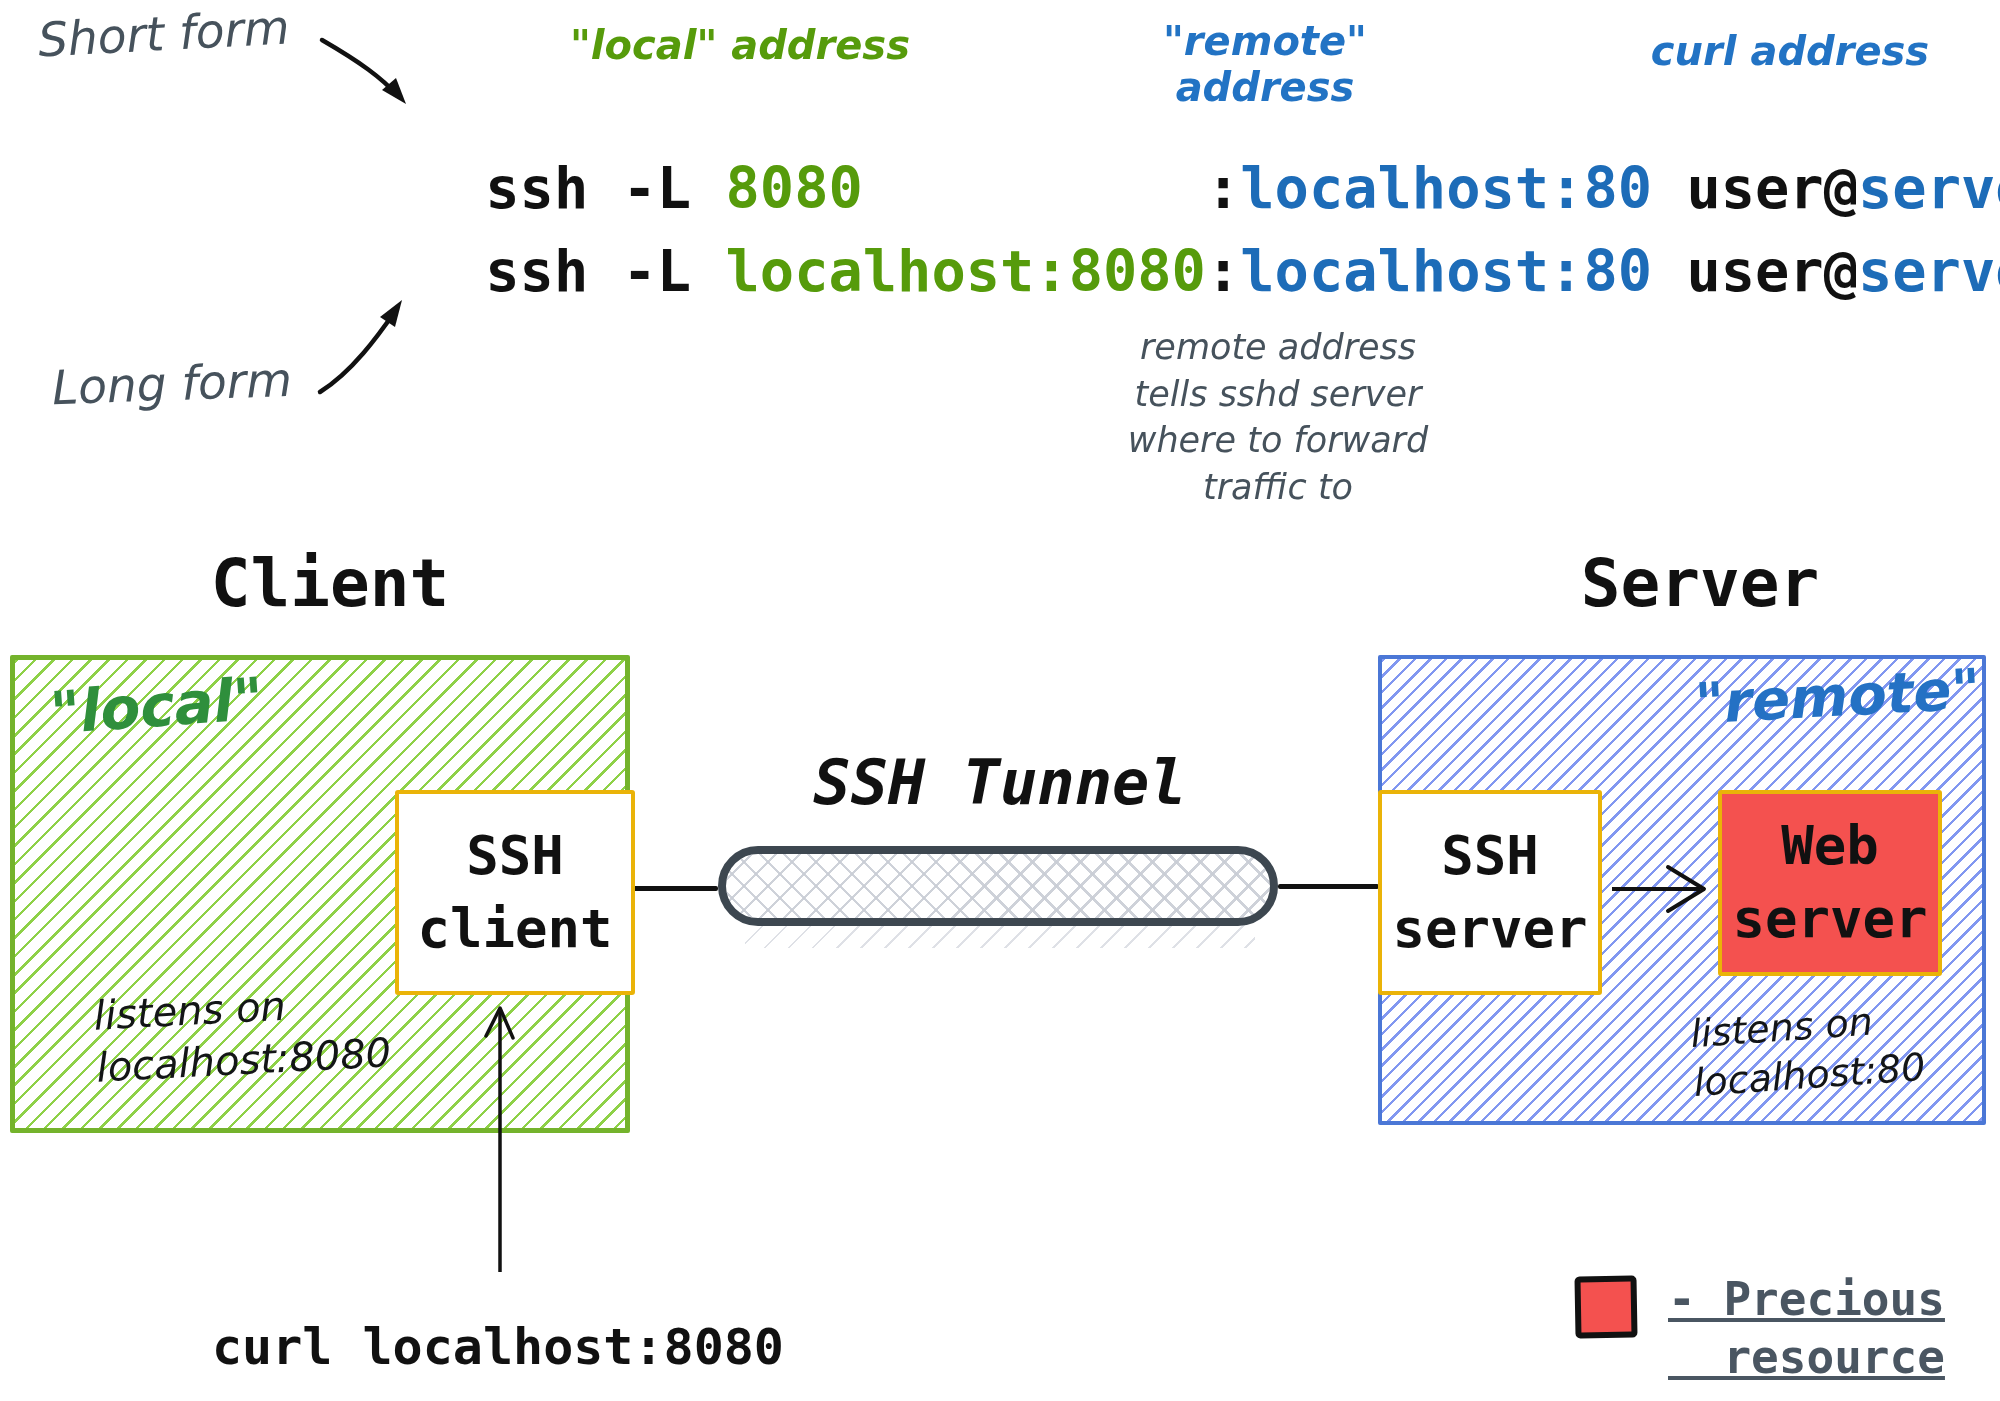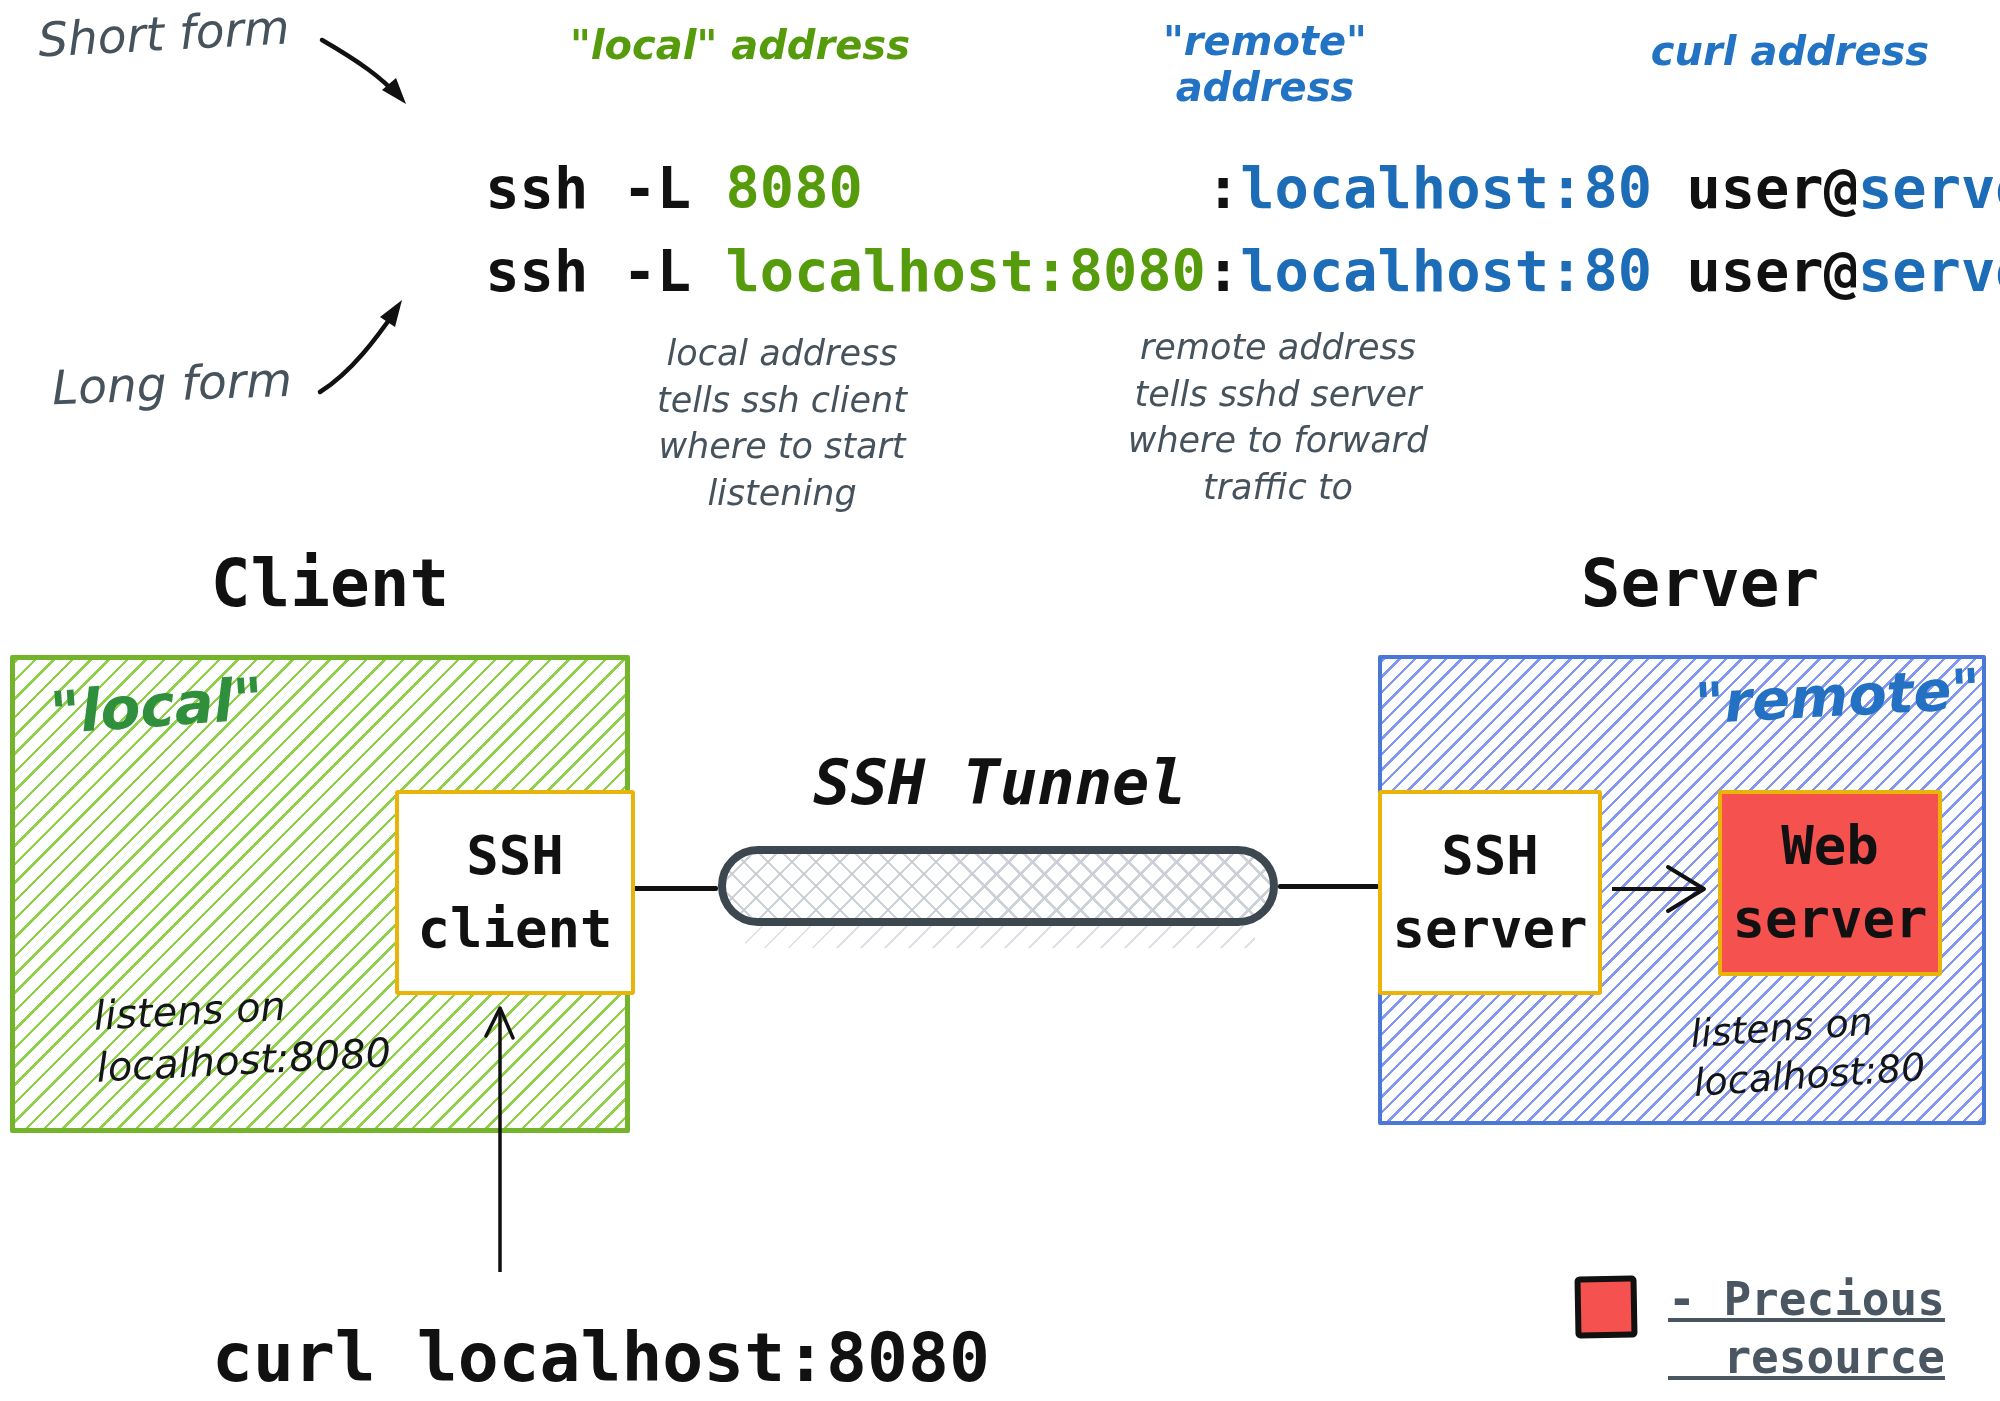--- a/index.html
+++ b/index.html
@@ -61,21 +61,21 @@
     background:repeating-linear-gradient(135deg,rgba(196,200,210,0.55) 0 2px,transparent 2px 17px);}
 
   .conn{background:#111;border-radius:2px;}
   .conn-left{left:631px;top:886px;width:87px;height:5px;}
   .conn-right{left:1278px;top:884px;width:101px;height:5px;}
 
   .note{font-size:40px;color:#131517;line-height:1.3;white-space:pre-line;font-weight:500;}
   .note-client{left:95px;top:982px;transform:rotate(-3deg);}
   .note-server{left:1692px;top:1002px;font-size:38px;transform:rotate(-4deg);}
 
-  .curl{left:212px;top:1318px;font-size:68px;white-space:pre;}
+  .curl{left:212px;top:1318px;font-size:50px;white-space:pre;}
 
   .legend-swatch{left:1575px;top:1276px;width:62px;height:62px;background:#f4514f;
     border:6px solid #111;border-radius:5px;transform:rotate(-1deg);}
   .legend-text{left:1668px;top:1270px;font-size:46px;color:#4a5662;white-space:pre;line-height:1.27;text-decoration:underline;}
 
   .overlay{left:0;top:0;width:2000px;height:1401px;pointer-events:none;z-index:10;}
   .z1{z-index:1;} .z2{z-index:2;} .z3{z-index:3;}
 </style>
 </head>
 <body>
@@ -90,24 +90,20 @@
   <div class="abs hand header h-sshd">curl address</div>
 
   <div class="abs mono cmd" style="left:348px;top:90px;">
     <span class="k">ssh -L </span><span class="g">8080</span><span class="k">          </span><span class="k">:</span><span class="b">localhost:80</span><span class="k"> user@</span><span class="b">server</span>
   </div>
 
   <div class="abs mono cmd" style="left:348px;top:173px;">
     <span class="k">ssh -L </span><span class="g">localhost:8080</span><span class="k"></span><span class="k">:</span><span class="b">localhost:80</span><span class="k"> user@</span><span class="b">server</span>
   </div>
 
-  <div class="abs hand ann ann-local">local address
-tells ssh client
-where to start
-listening</div>
   <div class="abs hand ann ann-remote">remote address
 tells sshd server
 where to forward
 traffic to</div>
 
   <div class="abs mono title t-client">Client</div>
   <div class="abs mono title t-server">Server</div>
   <div class="abs mono title t-tunnel">SSH Tunnel</div>
 
   <div class="abs zone zone-green z1"></div>

